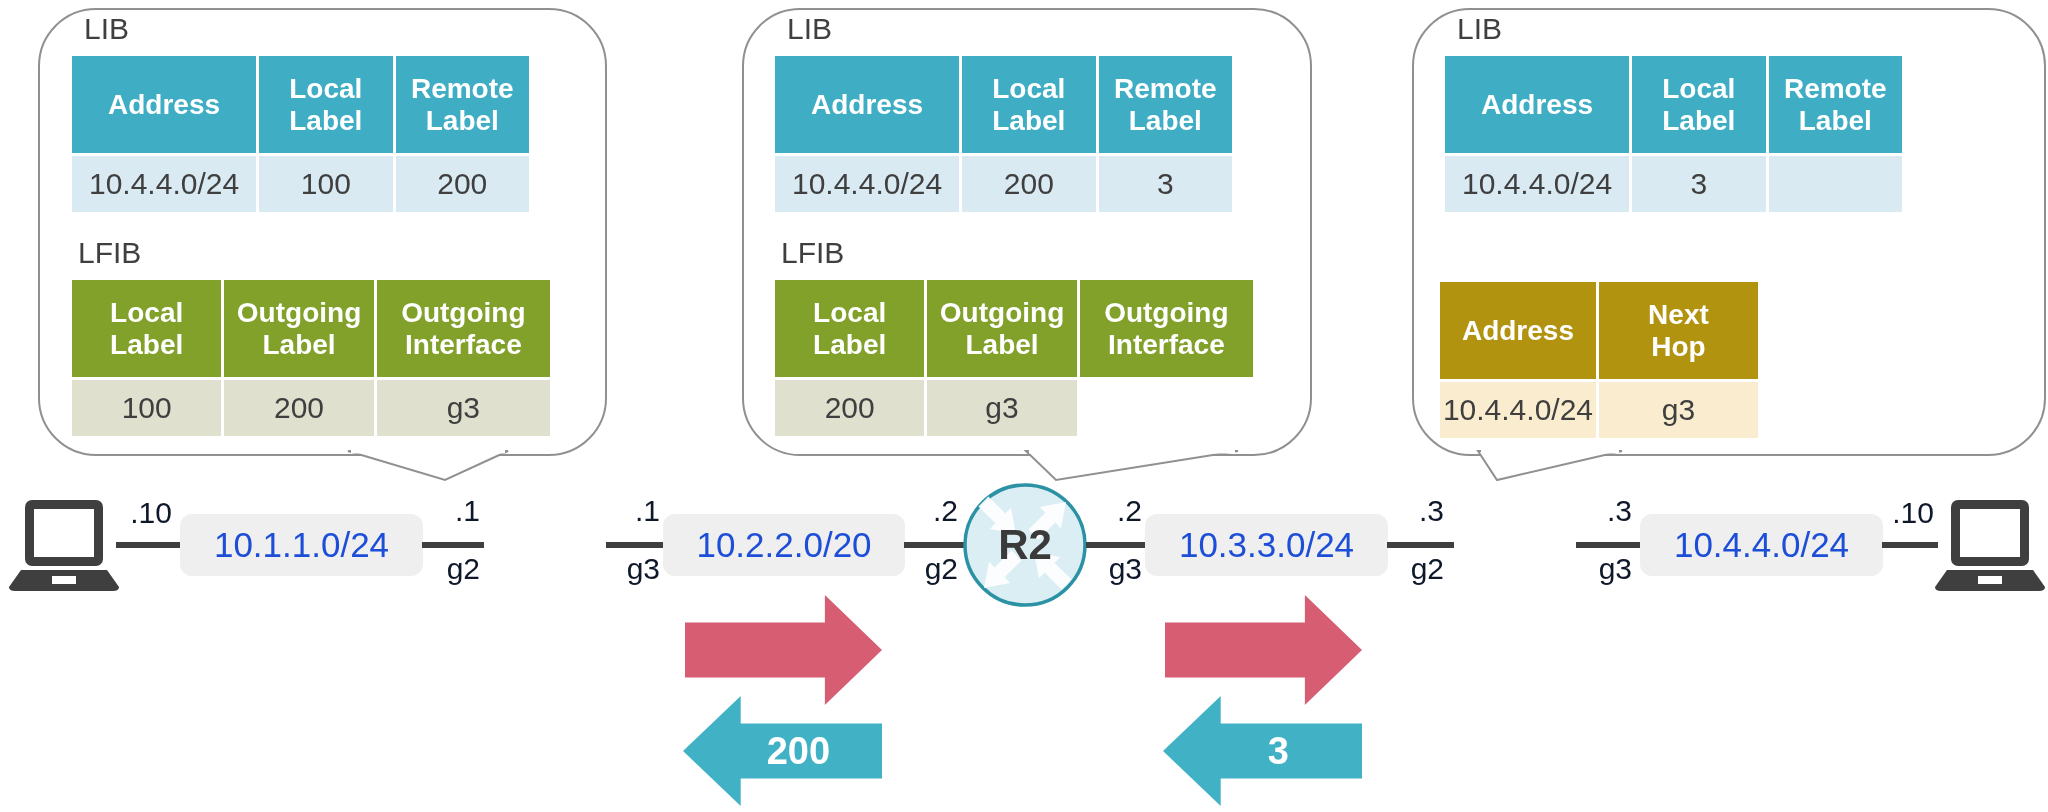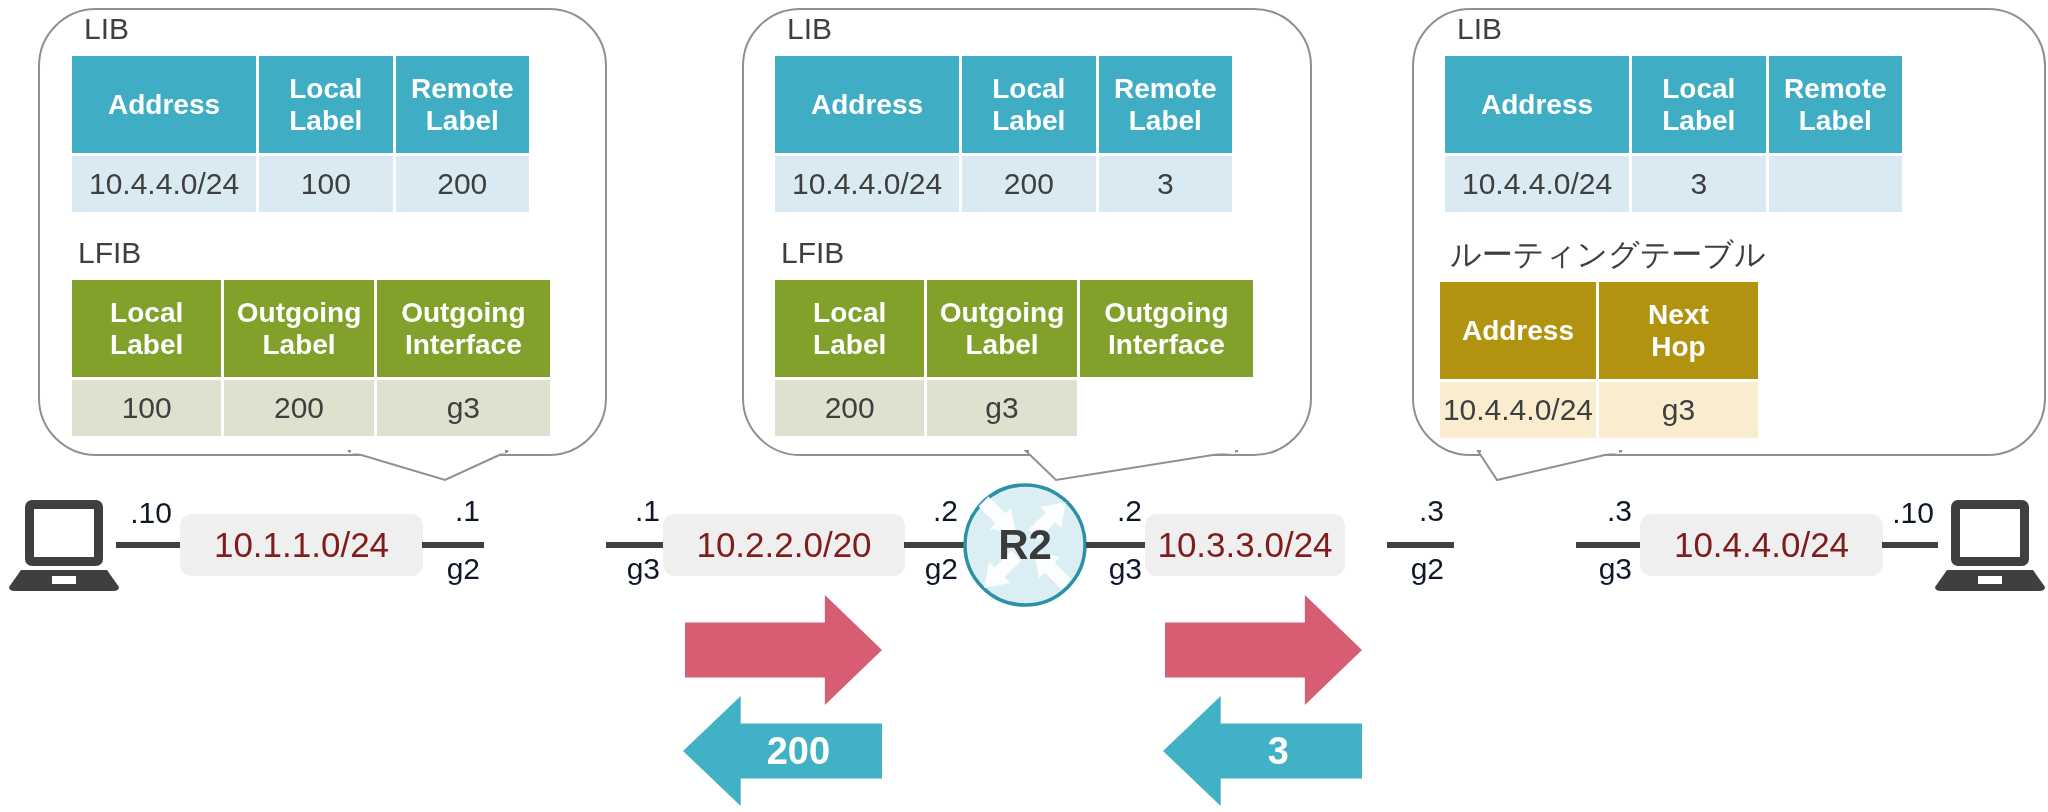--- a/index.html
+++ b/index.html
@@ -22,21 +22,21 @@
   .lib  .rc{background:#D9EAF2;}
   .lfib .hc{background:#82A12B;}
   .lfib .rc{background:#DFE1CE;}
   .rt   .hc{background:#B2930F;padding:0 22px;}
   .rt   .rc{background:#FAEDCF;}
   .rt   .hc.addr{padding:0 4px;}
 
   
   .wire{position:absolute;height:6px;background:#3F3F3F;}
   .net{position:absolute;height:62px;background:#EFEFEF;border-radius:12px;
-       display:flex;align-items:center;justify-content:center;font-size:35px;color:#7f1d1d;}
+       display:flex;align-items:center;justify-content:center;font-size:35px;color:#1d4ed8;}
   .lab{position:absolute;font-size:30px;color:#0f172a;text-align:right;}
   .router{position:absolute;width:124px;height:124px;}
   .router svg{position:absolute;inset:0;}
   .rlabel{position:absolute;inset:0;display:flex;align-items:center;justify-content:center;
           font-size:42px;font-weight:bold;color:#3A3A3A;}
   .laptop{position:absolute;width:112px;height:92px;}
 
   
   .ar{position:absolute;width:197px;height:110px;background:#D75D73;
       clip-path:polygon(0 25%,71% 25%,71% 0,100% 50%,71% 100%,71% 75%,0 75%);}
@@ -102,21 +102,20 @@
 
   <div class="cap" style="left:1457px;top:12px;">LIB</div>
   <div class="tbl lib" style="left:1445px;top:56px;width:457px;grid-template-columns:1.38fr 1fr 1fr;">
     <div class="hc">Address</div>
     <div class="hc">Local Label</div>
     <div class="hc">Remote Label</div>
     <div class="rc">10.4.4.0/24</div>
     <div class="rc">3</div>
     <div class="rc"></div>
   </div>
-  <div class="cap" style="left:1450px;top:234px;font-size:31px;">ルーティングテーブル</div>
   <div class="tbl rt" style="left:1440px;top:282px;width:318px;grid-template-columns:1fr 1.02fr;">
     <div class="hc addr">Address</div>
     <div class="hc">Next Hop</div>
     <div class="rc">10.4.4.0/24</div>
     <div class="rc">g3</div>
   </div>
 
   <div class="laptop" style="left:8px;top:500px;">
     <svg viewBox="0 0 112 92" width="112" height="92">
       <rect x="17" y="0" width="78" height="66" rx="7" fill="#3F3F3F"></rect>
@@ -151,21 +150,21 @@
         <path d="M-22,-7 L2,-7 L2,-15 L24,0 L2,15 L2,7 L-22,7 Z" transform="translate(38,88) rotate(135)"></path>
         <path d="M-22,-7 L2,-7 L2,-15 L24,0 L2,15 L2,7 L-22,7 Z" transform="translate(88,86) rotate(-135)"></path>
       </g>
     </svg>
     <div class="rlabel">R2</div>
   </div>
   <div class="wire" style="left:1086px;top:542px;width:60px;"></div>
   <div class="lab" style="left:1090px;top:494px;width:52px;">.2</div>
   <div class="lab" style="left:1090px;top:552px;width:52px;">g3</div>
 
-  <div class="net" style="left:1145px;top:514px;width:200px;">10.3.3.0/24</div>
+  <div class="net" style="left:1145px;top:514px;width:243px;">10.3.3.0/24</div>
   <div class="wire" style="left:1387px;top:542px;width:67px;"></div>
   <div class="lab" style="left:1392px;top:494px;width:52px;">.3</div>
   <div class="lab" style="left:1392px;top:552px;width:52px;">g2</div>
 
   <div class="wire" style="left:1576px;top:542px;width:65px;"></div>
   <div class="lab" style="left:1580px;top:494px;width:52px;">.3</div>
   <div class="lab" style="left:1580px;top:552px;width:52px;">g3</div>
 
   <div class="net" style="left:1640px;top:514px;width:243px;">10.4.4.0/24</div>
   <div class="wire" style="left:1882px;top:542px;width:56px;"></div>

